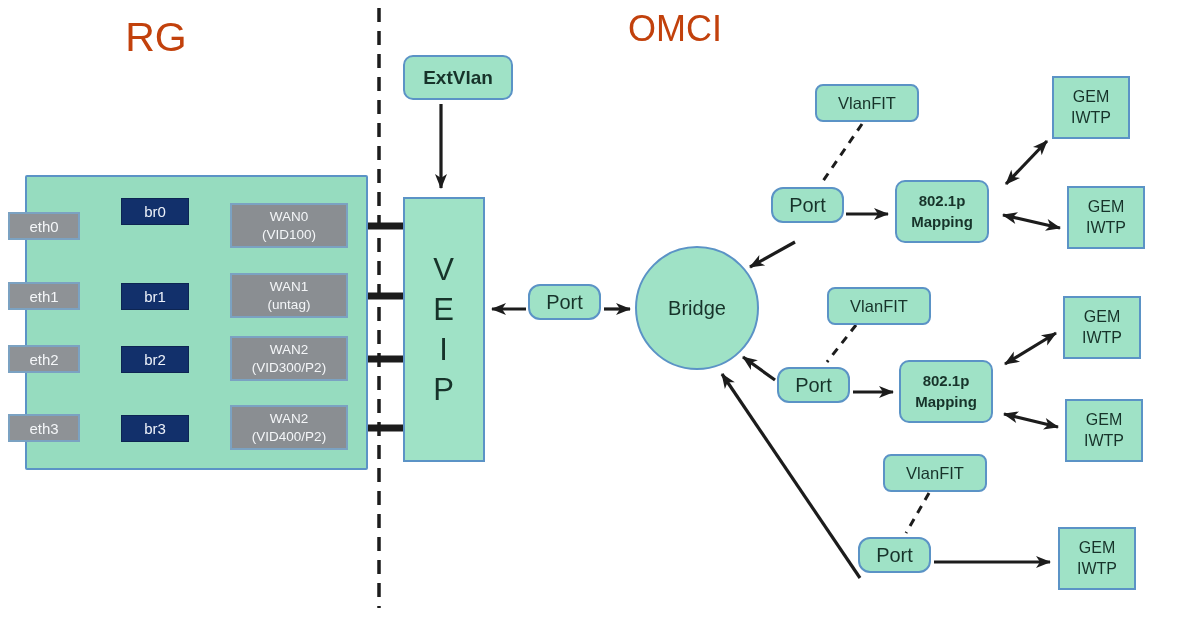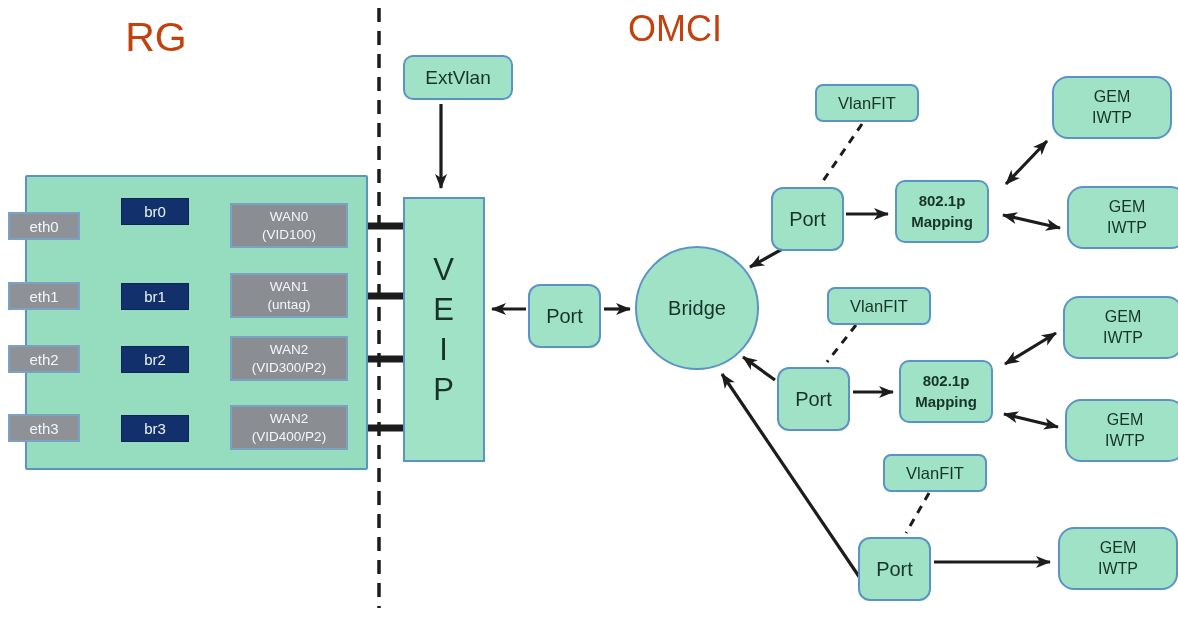--- a/index.html
+++ b/index.html
@@ -16,30 +16,30 @@
   .green{background:#9fe2c6;border:2px solid #5b93c6;color:#17332a;}
   .rg-container{left:25px;top:175px;width:343px;height:295px;
         background:#96dcbf;border:2px solid #5b93c6;border-radius:2px;}
   .gray{background:#8e9296;border:2px solid #7ba2c2;color:#f4f6f8;}
   .eth{left:8px;width:72px;height:28px;font-size:15px;}
   .navy{background:#12306b;border:1px solid #0d2552;color:#eef2fa;}
   .br{left:121px;width:68px;height:27px;font-size:15px;}
   .wan{left:230px;width:118px;height:45px;font-size:13.5px;line-height:1.3;
        background:#8a8e92;border:2px solid #7ba2c2;color:#f4f6f8;justify-content:center;}
   .extvlan{left:403px;top:55px;width:110px;height:45px;border-radius:10px;
-       font-weight:normal;font-size:19px;}
+       font-weight:bold;font-size:19px;}
   .veip{left:403px;top:197px;width:82px;height:265px;font-size:31px;
        line-height:40px;letter-spacing:1px;}
-  .port{width:73px;height:64px;border-radius:12px;font-size:20px;}
+  .port{width:73px;height:36px;border-radius:12px;font-size:20px;}
   .bridge{left:635px;top:246px;width:124px;height:124px;border-radius:50%;
        font-size:20px;}
   .vlanfit{width:104px;height:38px;border-radius:8px;font-size:16.5px;}
   .mapping{width:94px;height:63px;border-radius:10px;font-weight:bold;
        font-size:15px;line-height:1.35;}
-  .gem{width:120px;height:63px;border-radius:16px;font-size:16px;line-height:1.3;}
+  .gem{width:78px;height:63px;border-radius:0;font-size:16px;line-height:1.3;}
 </style>
 </head>
 <body>
 
 <div class="stage">
 
   <svg class="wires" width="1178" height="618" viewBox="0 0 1178 618">
     <defs>
       <marker id="ah" markerUnits="userSpaceOnUse" markerWidth="18" markerHeight="16" refX="15" refY="7" orient="auto">
         <path d="M1,1 L16,7 L1,13 L5,7 z" fill="#1c1c1c"></path>

